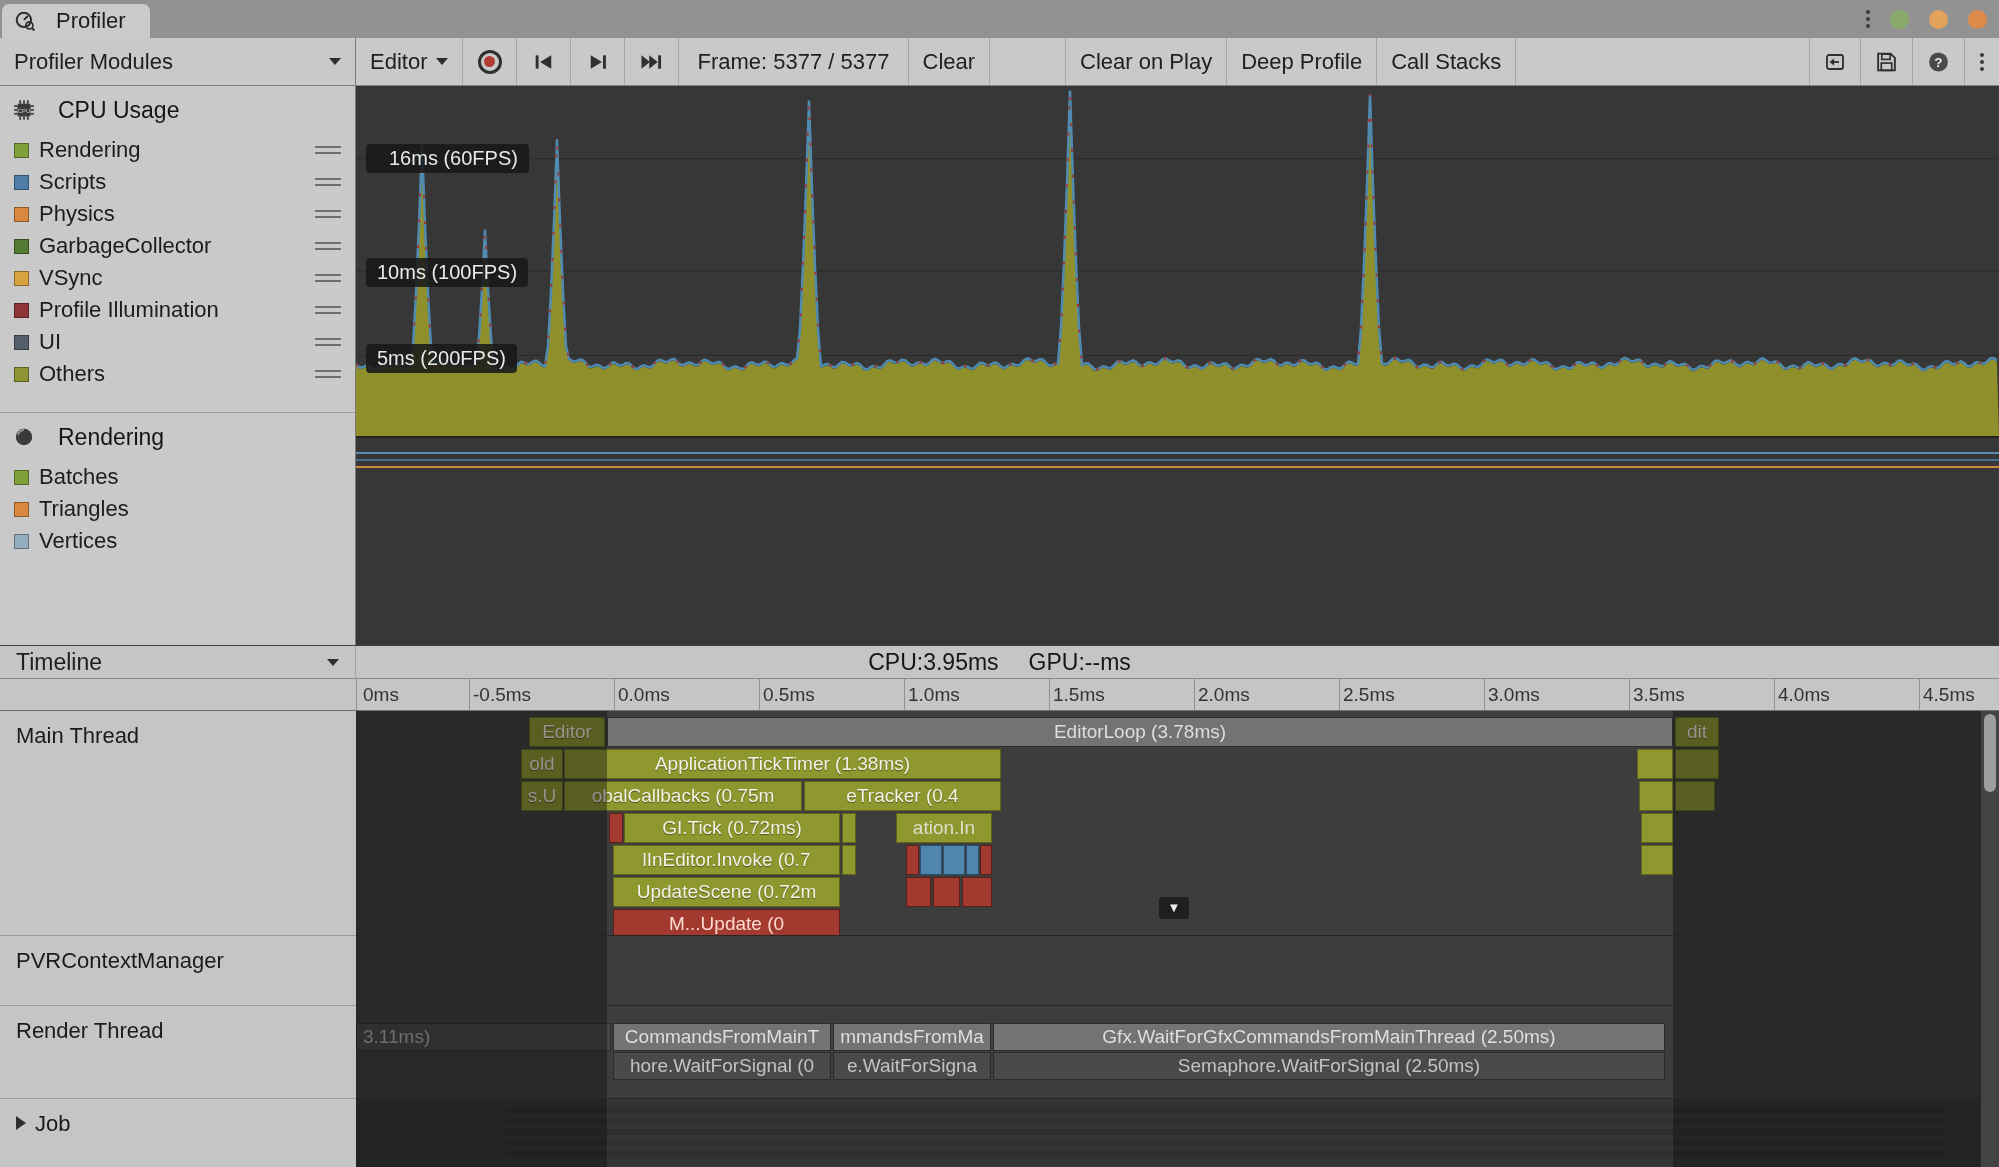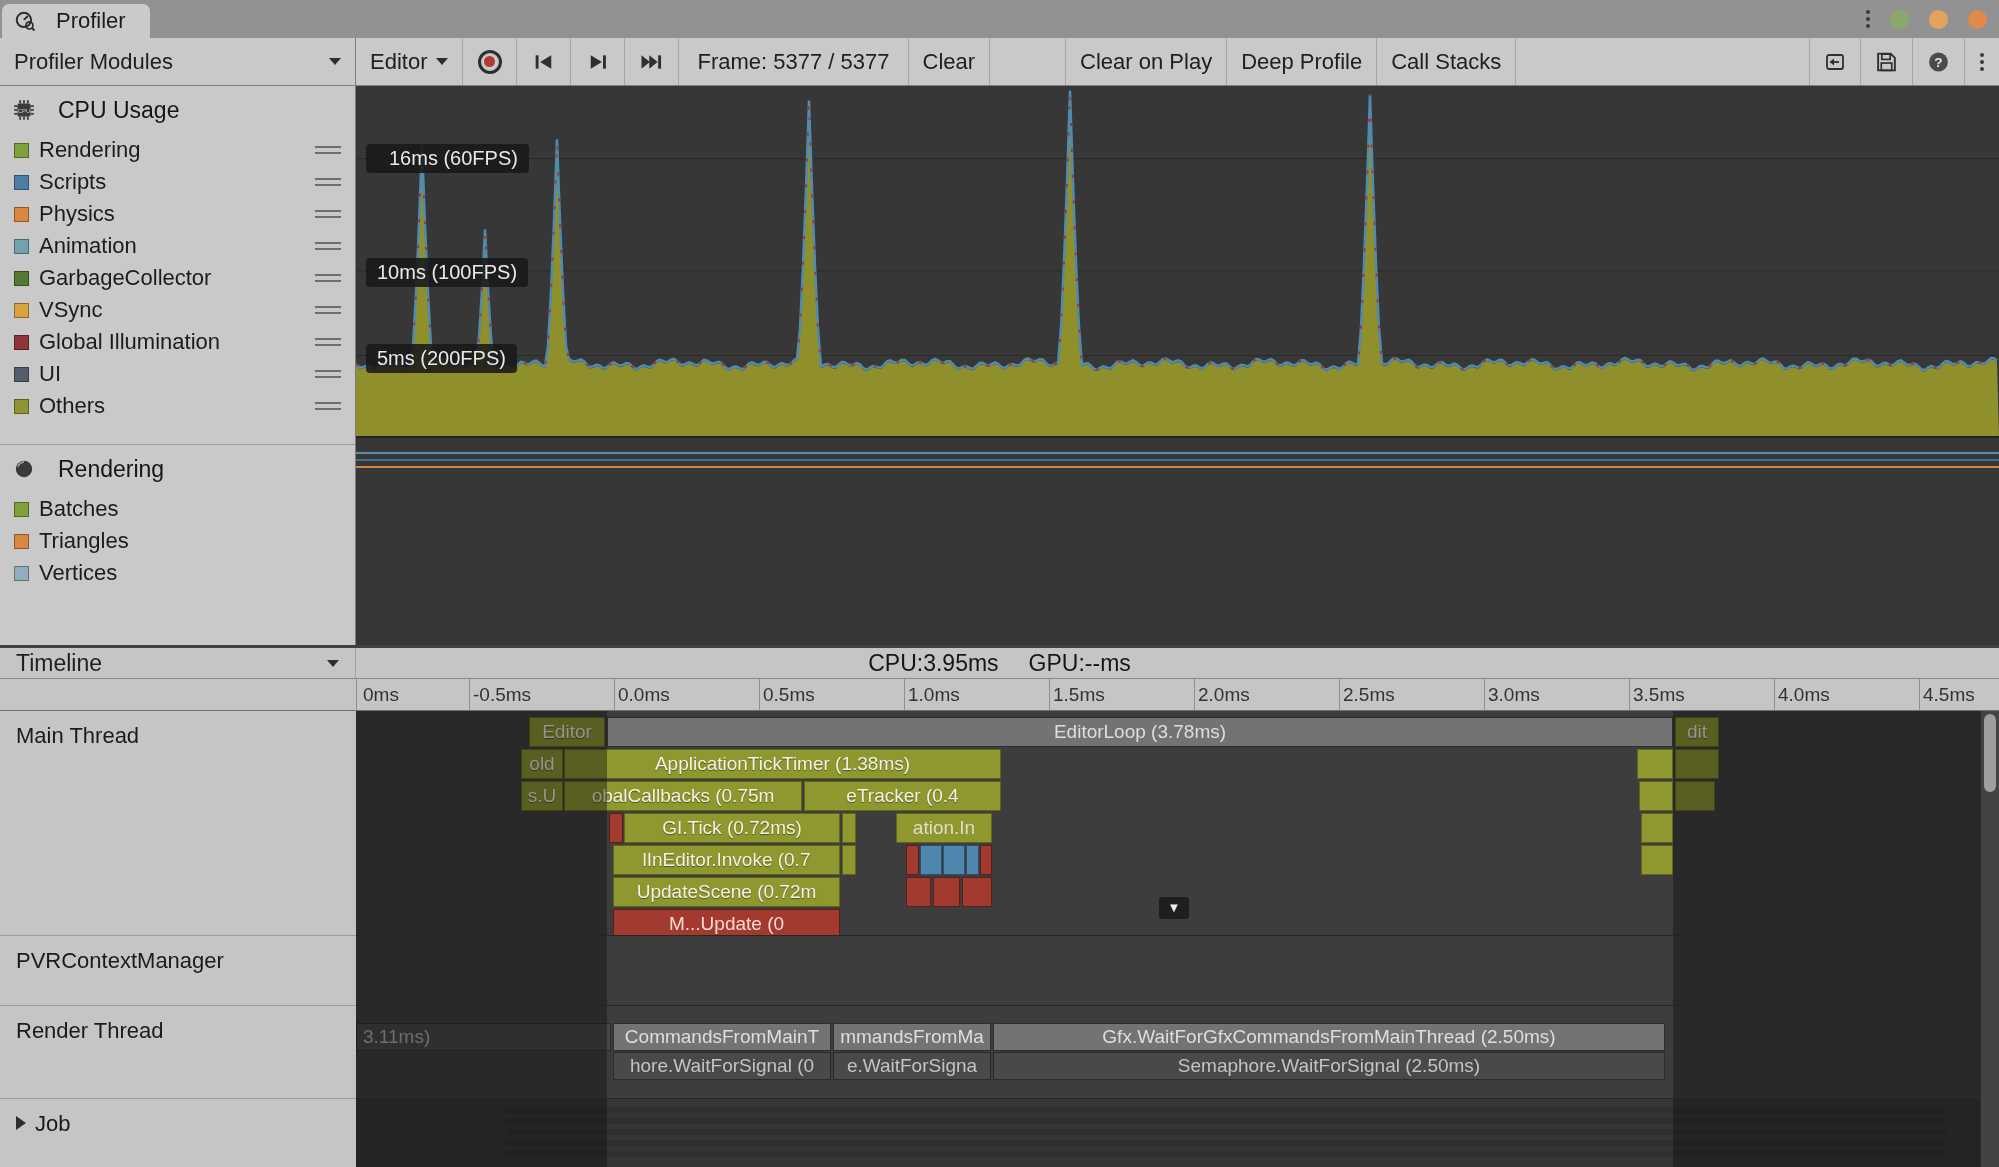--- a/index.html
+++ b/index.html
@@ -36,21 +36,21 @@
   
   .charts{flex:1;display:flex;flex-direction:column;min-width:0;}
   .cpu-chart{height:352px;position:relative;background:#373737;border-bottom:2px solid #222;}
   .cpu-chart svg{position:absolute;inset:0;width:100%;height:100%;}
   .chip{position:absolute;left:10px;background:rgba(25,25,25,.88);color:#e9e9e9;font-size:20px;
         padding:3px 11px;border-radius:4px;z-index:4;}
   .rendering-chart{flex:1;position:relative;background:#373737;overflow:hidden;}
   .rline{position:absolute;left:0;right:0;height:2px;}
 
   
-  .timeline-header{height:34px;background:#c5c5c5;border-top:3px solid #404040;border-bottom:1px solid #8a8a8a;position:relative;display:flex;}
+  .timeline-header{height:34px;background:#c5c5c5;border-top:1px solid #404040;border-bottom:1px solid #8a8a8a;position:relative;display:flex;}
   .th-left{width:356px;display:flex;align-items:center;justify-content:space-between;padding:0 16px;border-right:1px solid #a0a0a0;font-size:23px;}
   .th-center{position:absolute;left:0;right:0;top:0;bottom:0;display:flex;align-items:center;justify-content:center;gap:30px;
              font-size:23px;color:#161616;pointer-events:none;}
   .timeline-body{position:relative;height:488px;background:#3d3d3d;}
   .ruler{height:32px;background:#c5c5c5;border-bottom:1px solid #6f6f6f;position:relative;overflow:hidden;}
   .ruler-scale{position:absolute;left:356px;right:0;top:0;bottom:0;border-left:1px solid #909090;}
   .tickline{position:absolute;top:0;bottom:0;width:1px;background:#909090;}
   .ticklabel{position:absolute;top:5px;font-size:19px;color:#333;}
   .tracks{position:absolute;left:0;right:0;top:32px;bottom:0;overflow:hidden;}
   .track-row{display:flex;width:100%;}
@@ -229,28 +229,20 @@
 
           <div class="legend-item">
             <span class="swatch" style="background: rgb(217, 137, 63);"></span>
             <span>Physics</span>
             <span class="handle">
               <i></i>
               <i></i>
             </span>
           </div>
 
-          <div class="legend-item">
-            <span class="swatch" style="background: rgb(115, 162, 173);"></span>
-            <span>Animation</span>
-            <span class="handle">
-              <i></i>
-              <i></i>
-            </span>
-          </div>
 
           <div class="legend-item">
             <span class="swatch" style="background: rgb(82, 122, 51);"></span>
             <span>GarbageCollector</span>
             <span class="handle">
               <i></i>
               <i></i>
             </span>
           </div>
 
@@ -258,21 +250,21 @@
             <span class="swatch" style="background: rgb(217, 164, 63);"></span>
             <span>VSync</span>
             <span class="handle">
               <i></i>
               <i></i>
             </span>
           </div>
 
           <div class="legend-item">
             <span class="swatch" style="background: rgb(142, 53, 55);"></span>
-            <span>Global Illumination</span>
+            <span>Profile Illumination</span>
             <span class="handle">
               <i></i>
               <i></i>
             </span>
           </div>
 
           <div class="legend-item">
             <span class="swatch" style="background: rgb(84, 94, 107);"></span>
             <span>UI</span>
             <span class="handle">

